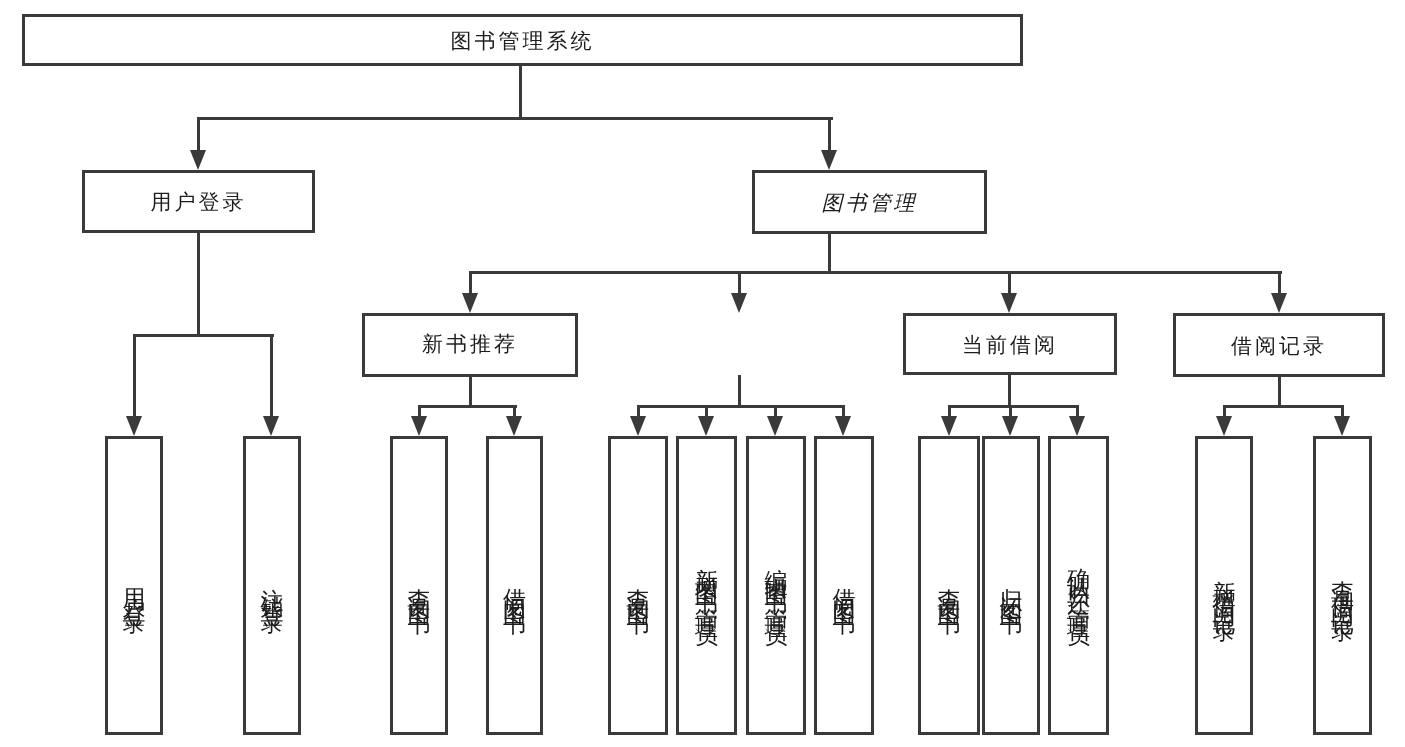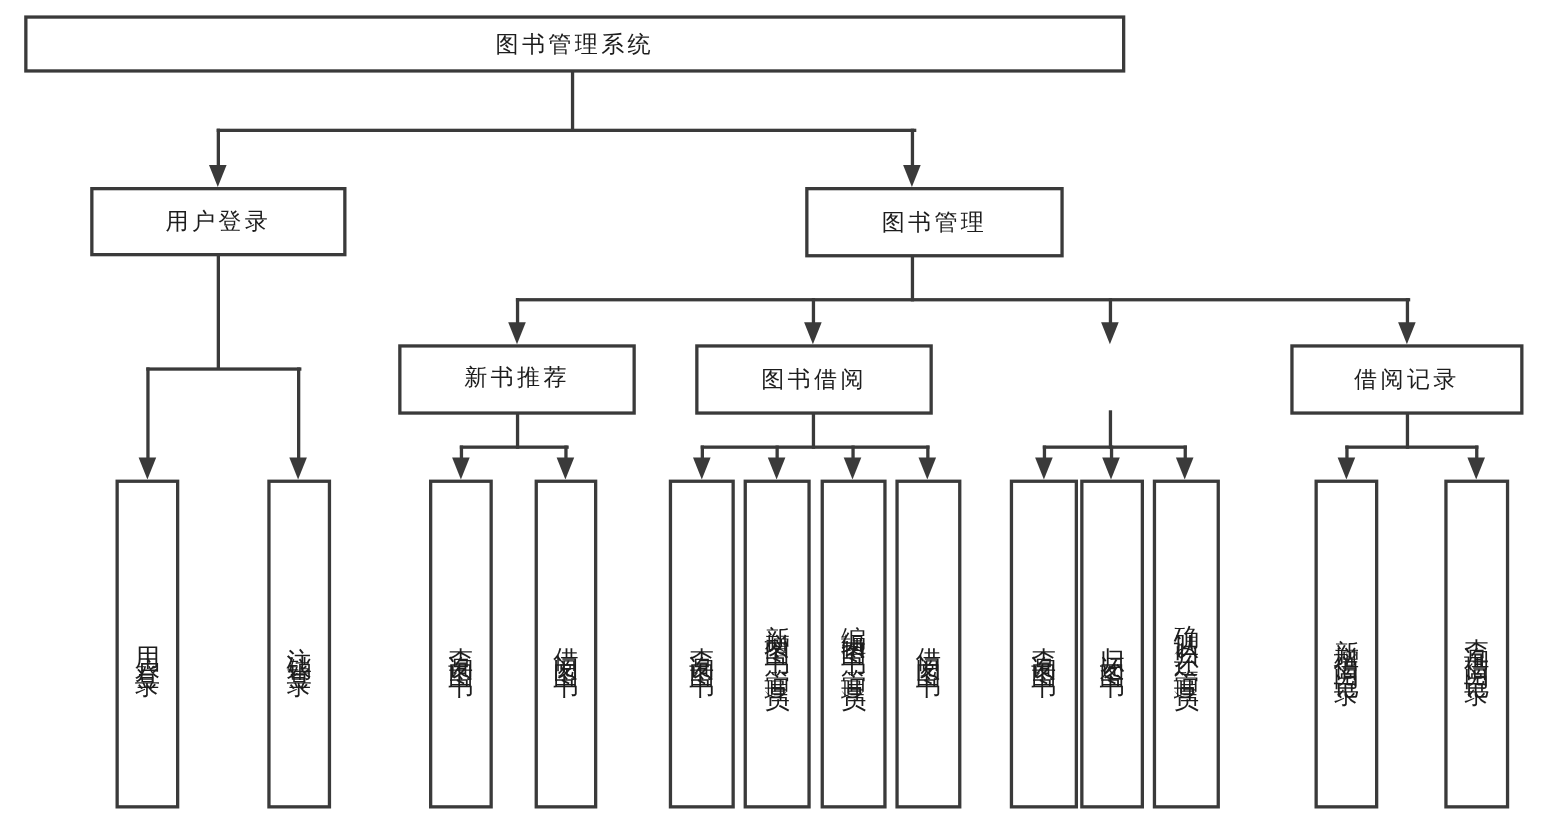--- a/index.html
+++ b/index.html
@@ -61,21 +61,21 @@
   <div class="vline" style="left:519px;top:64px;width:3px;height:55px;"></div>
   <div class="hline" style="left:197px;top:117px;width:636px;height:3px;"></div>
   <div class="vline" style="left:197px;top:117px;width:3px;height:36px;"></div>
   <div class="arrow" style="left:190px;top:150px;"></div>
   <div class="vline" style="left:828px;top:117px;width:3px;height:36px;"></div>
   <div class="arrow" style="left:821px;top:150px;"></div>
 
   <div class="box h" style="left:82px;top:170px;width:233px;height:63px;">
     <span>用户登录</span>
   </div>
-  <div class="box h" style="left:732px;top:170px;width:235px;height:64px;">
+  <div class="box h" style="left:752px;top:170px;width:235px;height:64px;font-style:italic;">
     <span>图书管理</span>
   </div>
 
   <div class="vline" style="left:197px;top:231px;width:3px;height:105px;"></div>
   <div class="hline" style="left:133px;top:334px;width:141px;height:3px;"></div>
   <div class="vline" style="left:133px;top:334px;width:3px;height:84px;"></div>
   <div class="arrow" style="left:126px;top:416px;"></div>
   <div class="vline" style="left:270px;top:334px;width:3px;height:84px;"></div>
   <div class="arrow" style="left:263px;top:416px;"></div>
 
@@ -86,22 +86,22 @@
   <div class="vline" style="left:738px;top:271px;width:3px;height:25px;"></div>
   <div class="arrow" style="left:731px;top:293px;"></div>
   <div class="vline" style="left:1008px;top:271px;width:3px;height:25px;"></div>
   <div class="arrow" style="left:1001px;top:293px;"></div>
   <div class="vline" style="left:1278px;top:271px;width:3px;height:25px;"></div>
   <div class="arrow" style="left:1271px;top:293px;"></div>
 
   <div class="box h" style="left:362px;top:313px;width:216px;height:64px;font-family:Liberation Mono, monospace;">
     <span>新书推荐</span>
   </div>
-  <div class="box h" style="left:632px;top:313px;width:216px;height:64px;">
-    <span>图书借阅</span>
+  <div class="box h" style="left:903px;top:313px;width:214px;height:62px;">
+    <span>当前借阅</span>
   </div>
   <div class="box h" style="left:1173px;top:313px;width:212px;height:64px;">
     <span>借阅记录</span>
   </div>
 
   <div class="vline" style="left:469px;top:375px;width:3px;height:33px;"></div>
   <div class="hline" style="left:418px;top:405px;width:99px;height:3px;"></div>
   <div class="vline" style="left:418px;top:405px;width:3px;height:14px;"></div>
   <div class="arrow" style="left:411px;top:416px;"></div>
   <div class="vline" style="left:513px;top:405px;width:3px;height:14px;"></div>

